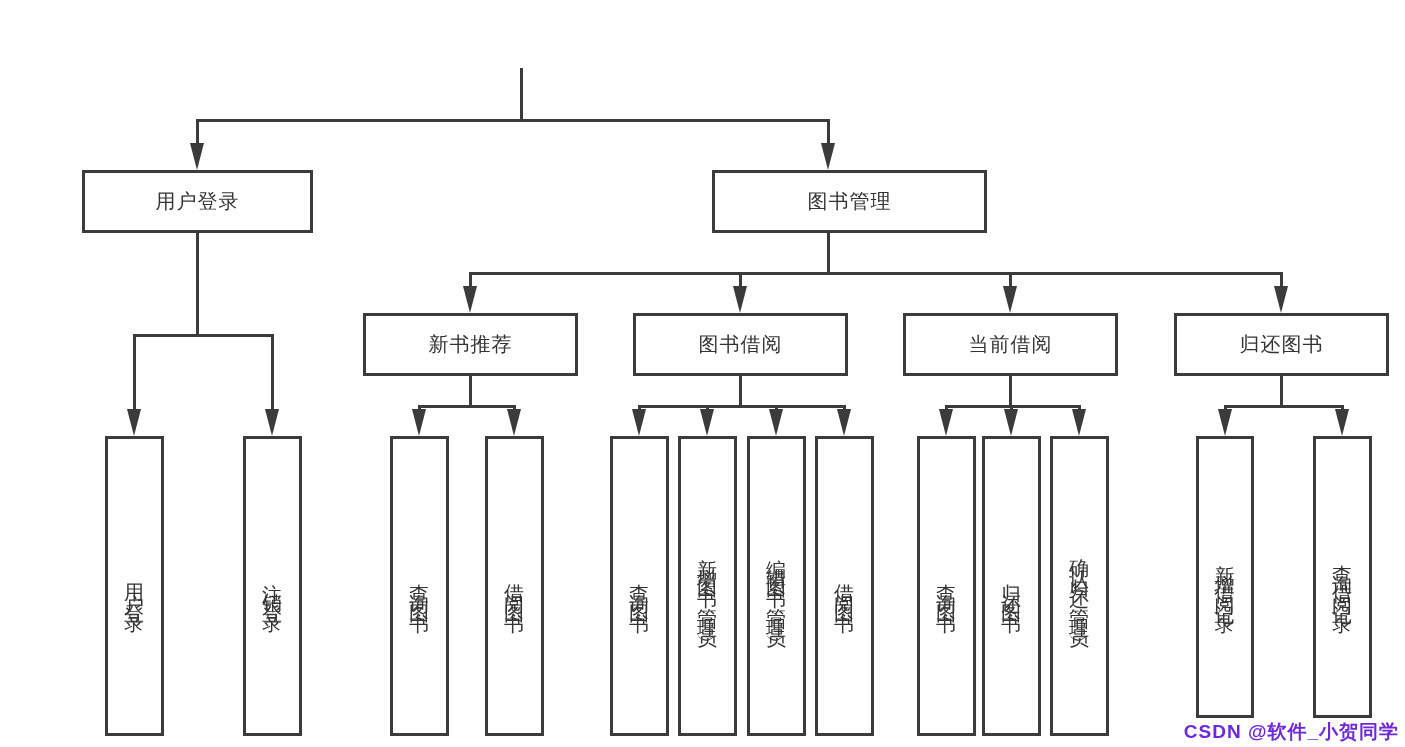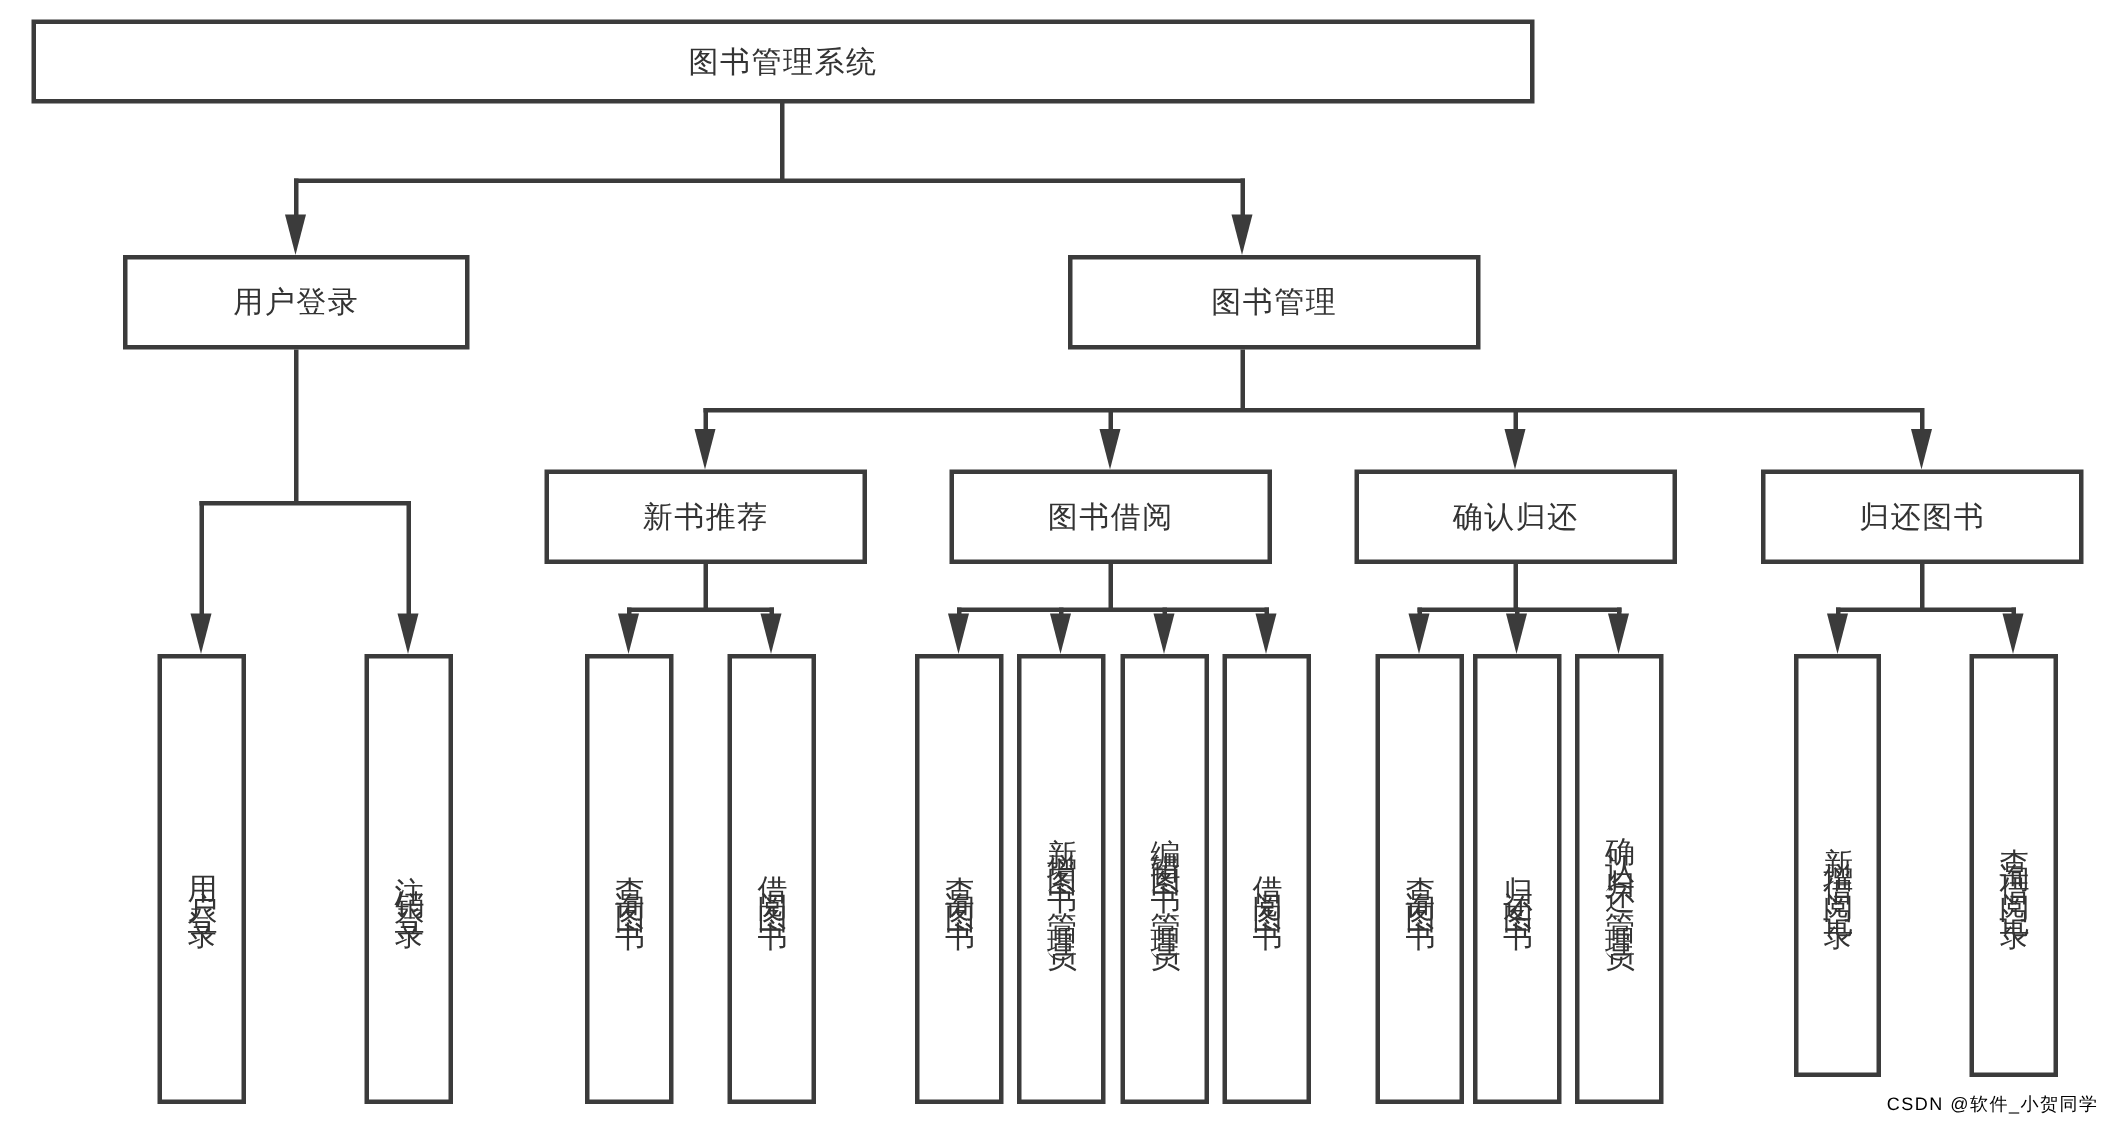--- a/index.html
+++ b/index.html
@@ -20,31 +20,28 @@
   .vline,.hline{position:absolute;background:#3b3b3b;}
   .vline{width:3px;}
   .hline{height:3px;}
   .arrow{
     position:absolute;width:0;height:0;
     border-left:7px solid transparent;border-right:7px solid transparent;
     border-top:27px solid #3b3b3b;
   }
   .watermark{
     position:absolute;right:6px;bottom:2px;
-    color:#000000;font-size:12px;letter-spacing:1px;white-space:nowrap;
+    color:#6d28d9;font-size:19px;letter-spacing:1px;white-space:nowrap;font-weight:bold;
   }
 </style>
 </head>
 <body>
 
 <div class="canvas">
 
-  <div class="box" style="left:21px;top:13px;width:1002px;height:56px">
-    <span>图书管理系统</span>
-  </div>
 
   <div class="vline" style="left:520px;top:68px;height:54px"></div>
   <div class="hline" style="left:196px;top:119px;width:634px"></div>
   <div class="vline" style="left:196px;top:119px;height:26px"></div>
   <div class="arrow" style="left:190px;top:143px"></div>
   <div class="vline" style="left:827px;top:119px;height:26px"></div>
   <div class="arrow" style="left:821px;top:143px"></div>
 
   <div class="box" style="left:82px;top:170px;width:231px;height:63px">
     <span>用户登录</span>
@@ -71,21 +68,21 @@
   <div class="vline" style="left:1280px;top:272px;height:16px"></div>
   <div class="arrow" style="left:1274px;top:286px"></div>
 
   <div class="box" style="left:363px;top:313px;width:215px;height:63px">
     <span>新书推荐</span>
   </div>
   <div class="box" style="left:633px;top:313px;width:215px;height:63px">
     <span>图书借阅</span>
   </div>
   <div class="box" style="left:903px;top:313px;width:215px;height:63px">
-    <span>确认归还</span>
+    <span>当前借阅</span>
   </div>
   <div class="box" style="left:1174px;top:313px;width:215px;height:63px">
     <span>归还图书</span>
   </div>
 
   <div class="vline" style="left:469px;top:376px;height:31px"></div>
   <div class="hline" style="left:418px;top:405px;width:98px"></div>
   <div class="vline" style="left:418px;top:405px;height:7px"></div>
   <div class="arrow" style="left:412px;top:409px"></div>
   <div class="vline" style="left:513px;top:405px;height:7px"></div>

